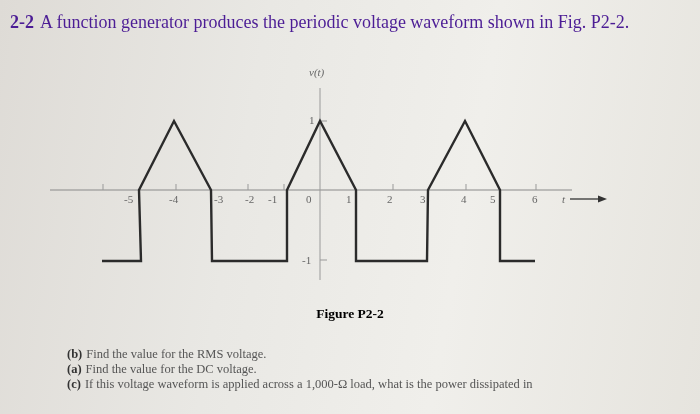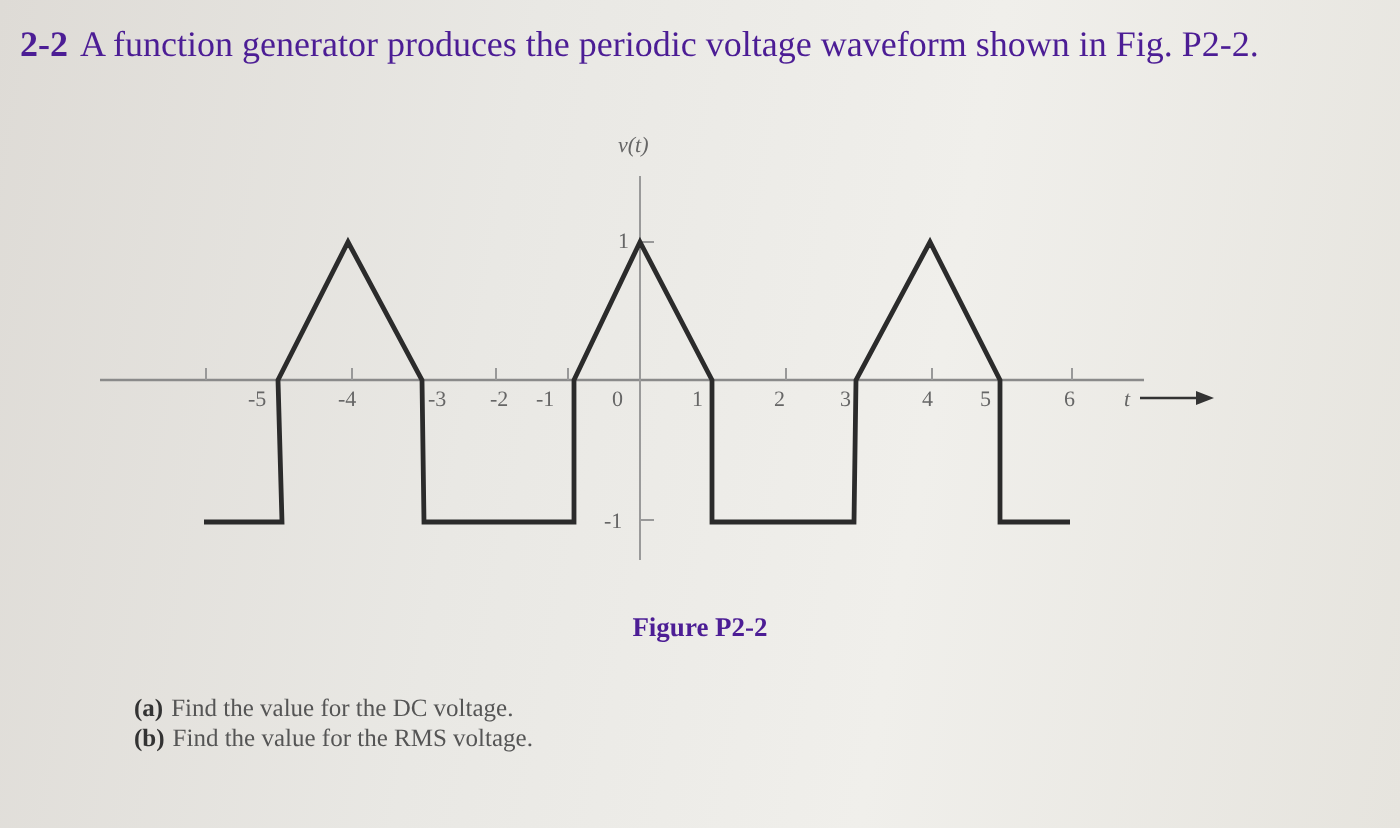--- a/index.html
+++ b/index.html
@@ -9,21 +9,21 @@
     font-family: "Liberation Serif", "DejaVu Serif", serif;
     color:#2a2a2a;
   }
   .problem-title {
     position:absolute; left:10px; top:12px; font-size:18px; color:#4c1d95; white-space:nowrap;font-family:Liberation Serif, serif;
   }
   .problem-title .num { font-weight:bold; margin-right:6px; }
   svg.figure { position:absolute; left:0; top:0; }
   .fig-caption {
     position:absolute; left:0; width:700px; top:306px; text-align:center;
-    font-weight:bold; font-size:13.5px; color:#4c1d95;
+    font-weight:bold; font-size:13.5px; color:#000000;
     padding-left:0; box-sizing:border-box;
   }
   .questions { position:absolute; left:67px; top:347px; font-size:12.5px; color:#555; line-height:15px; }
   .q { white-space:nowrap; }
   .q .lbl { font-weight:bold; color:#333; margin-right:4px; }
   .q .cont { padding-left:25px; }
   .axis-label { font-family:"Liberation Serif", serif; font-size:11px; fill:#666; }
   .axis-label-italic { font-style:italic; }
 </style>
 </head>
@@ -77,18 +77,21 @@
   <g>
     <line x1="570" y1="199" x2="598" y2="199" stroke="#333" stroke-width="1.3"></line>
     <polygon points="598,195.5 607,199 598,202.5" fill="#333"></polygon>
   </g>
 </svg>
 
 <div class="fig-caption">Figure P2-2</div>
 
 <div class="questions">
   <div class="q">
+    <span class="lbl">(b)</span><span>Find the value for the RMS voltage.</span>
+  </div>
+  <div class="q">
     <span class="lbl">(a)</span><span>Find the value for the DC voltage.</span>
   </div>
   <div class="q">
-    <span class="lbl">(b)</span><span>Find the value for the RMS voltage.</span>
+    <span class="lbl">(c)</span><span>If this voltage waveform is applied across a 1,000-Ω load, what is the power dissipated in</span>
   </div>
 </div>
 
 </body></html>

